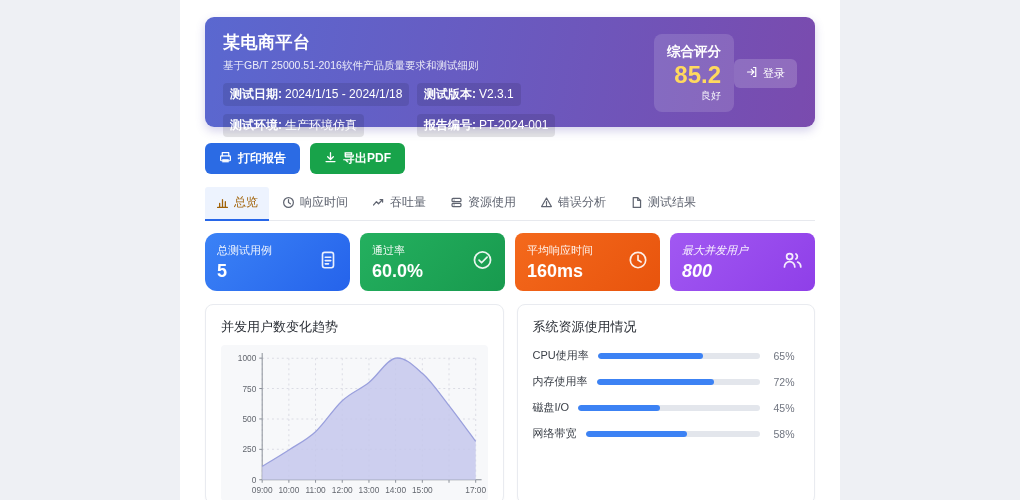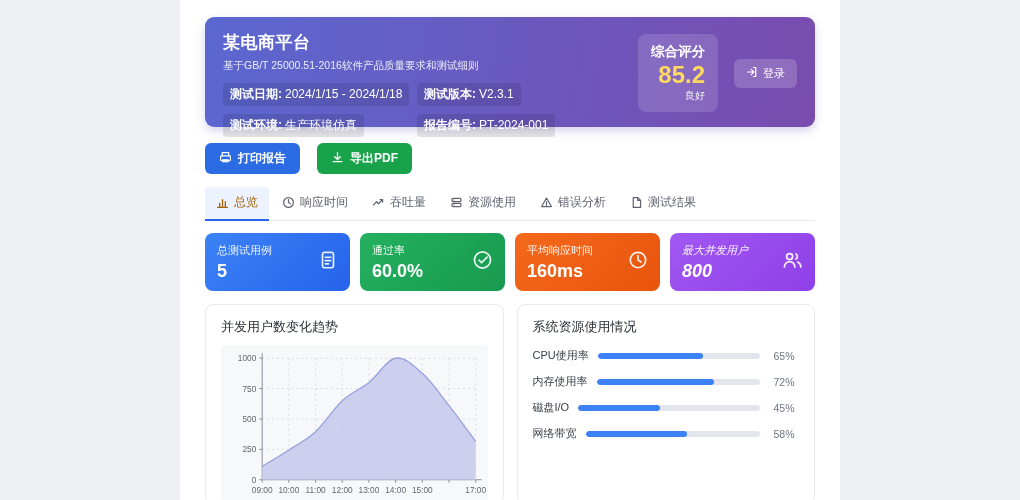--- a/index.html
+++ b/index.html
@@ -9,31 +9,31 @@
 
   
   .hero { border-radius:9px; padding:14px 18px 12px 18px; height:110px; color:#fff;
     display:flex; justify-content:space-between; box-shadow:0 4px 10px rgba(90,80,180,.25); }
   .hero-title { font-size:17px; font-weight:bold; letter-spacing:.5px; }
   .hero-sub { font-size:10.5px; opacity:.88; margin-top:5px; }
   .badges { margin-top:10px; display:grid; grid-template-columns:182px auto; gap:8px 12px; }
   .badge { font-size:12px; background:rgba(0,0,0,0.10); padding:3px 7px; border-radius:4px;
     white-space:nowrap; width:max-content; }
   .badge b { font-weight:bold; margin-right:3px; }
-  .hero-right { display:flex; align-items:center; gap:16px; }
+  .hero-right { display:flex; align-items:center; gap:0; }
   .score-box { background:rgba(255,255,255,0.14); border-radius:8px; padding:9px 13px; text-align:right; }
   .score-label { font-size:13.5px; font-weight:bold; }
   .score-value { font-size:24px; font-weight:bold; color:#ffd95e; line-height:1.15; }
   .score-grade { font-size:10px; opacity:.92; }
   .login-btn { display:inline-flex; align-items:center; gap:5px; background:rgba(255,255,255,0.18);
     border:none; color:#fff; font-size:11px; padding:7px 12px; border-radius:6px; cursor:pointer;
     font-family:inherit; }
 
   
-  .toolbar { margin-top:16px; display:flex; gap:17px; }
+  .toolbar { margin-top:16px; display:flex; gap:10px; }
   .btn { display:inline-flex; align-items:center; gap:6px; border:none; color:#fff; font-size:12px;
     font-weight:bold; padding:7px 14px; border-radius:6px; cursor:pointer; font-family:inherit; }
   .btn-print { background:#2b6be4; }
   .btn-export { background:#18a34a; }
 
   
   .tabbar { margin-top:13px; display:flex; gap:2px; border-bottom:1px solid #e7e9ee; }
   .tab { display:inline-flex; align-items:center; gap:5px; font-size:12px; color:#5f6470;
     padding:7px 11px 8px 11px; border-bottom:2px solid transparent; margin-bottom:-1px; cursor:pointer;
     background:transparent; border-top:none; border-left:none; border-right:none; font-family:inherit; }
@@ -171,21 +171,21 @@
           <svg width="13" height="13" viewBox="0 0 16 16" fill="none" stroke="currentColor" stroke-width="1.5" stroke-linecap="round" stroke-linejoin="round">
             <path d="M4 2h5.5L13 5.5V14H4z"></path>
             <path d="M9.5 2v3.5H13"></path>
           </svg>
         </span>
       <span>测试结果</span>
     </button>
   </div>
 
   <div class="stats">
-    <div class="stat" style="background: linear-gradient(135deg, rgb(59, 130, 246), rgb(37, 99, 235));">
+    <div class="stat" style="background: linear-gradient(135deg, rgb(59, 130, 246), rgb(37, 99, 235)); border-radius: 12px;">
       <div class="stat-label">总测试用例</div>
       <div class="stat-value">5</div>
       <span class="stat-icon"><svg width="22" height="22" viewBox="0 0 20 20" fill="none" stroke="#fff" stroke-width="1.5" stroke-linecap="round" stroke-linejoin="round">
             <rect x="5" y="3" width="10" height="14" rx="2"></rect>
             <path d="M7.5 7.5h5M7.5 10.5h5M7.5 13.5h3"></path>
           </svg></span>
     </div>
     <div class="stat" style="background: linear-gradient(135deg, rgb(36, 176, 95), rgb(24, 154, 78));">
       <div class="stat-label">通过率</div>
       <div class="stat-value">60.0%</div>

